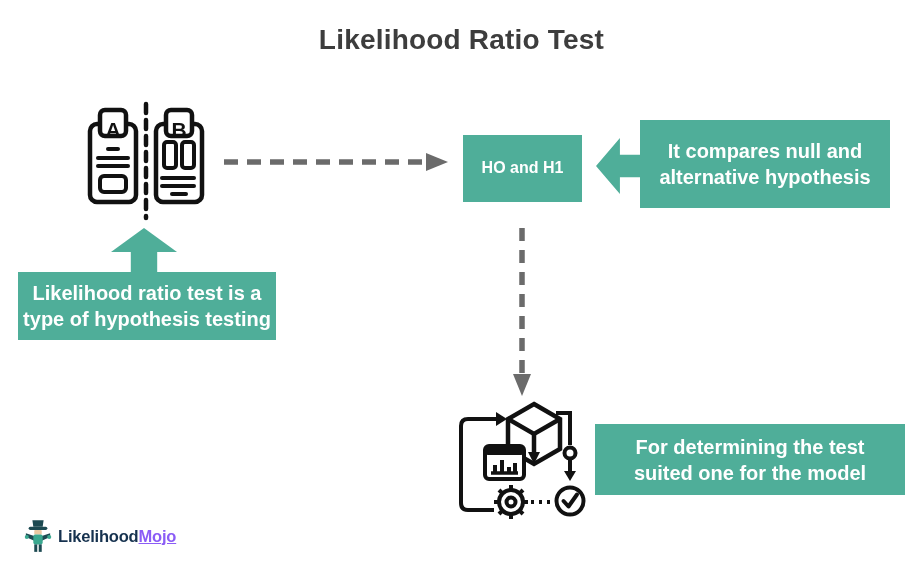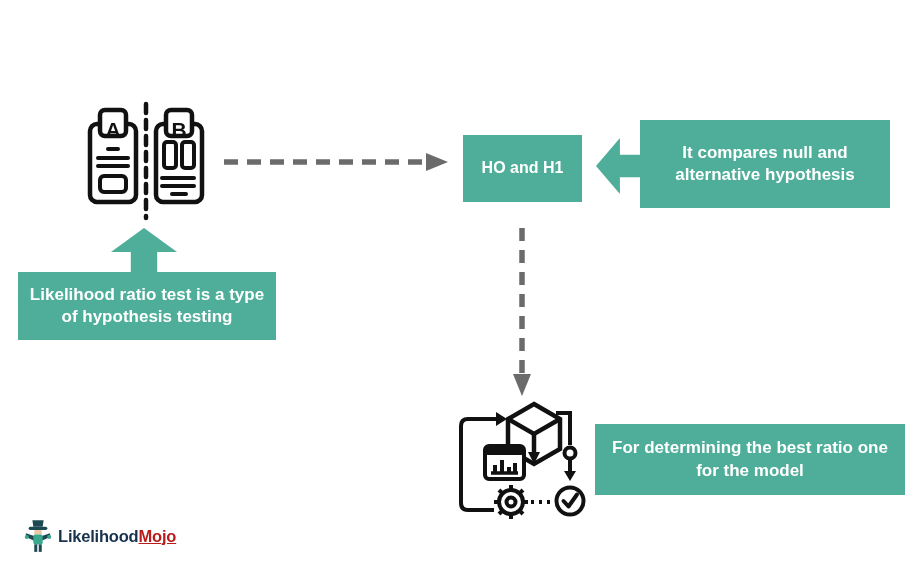--- a/index.html
+++ b/index.html
@@ -20,21 +20,21 @@
     font-size: 28px;
     font-weight: bold;
     color: #3d3d3d;
     letter-spacing: 0.2px;
   }
   .green-box {
     position: absolute;
     background: #4fae99;
     color: #ffffff;
     font-weight: bold;
-    font-size: 17px;
+    font-size: 20px;
     line-height: 1.3;
     display: flex;
     align-items: center;
     justify-content: center;
     text-align: center;
   }
   #hypotheses-box { left: 463px; top: 135px; width: 119px; height: 67px; font-size: 16px; }
   #compare-box    { left: 640px; top: 120px; width: 250px; height: 88px; padding: 0 14px; }
   #definition-box { left: 18px;  top: 272px; width: 258px; height: 68px; padding: 0 5px; }
   #model-box      { left: 595px; top: 424px; width: 310px; height: 71px; padding: 0 10px; }
@@ -54,27 +54,28 @@
   #model-icon     { left: 452px; top: 396px; }
   #logo {
     position: absolute;
     left: 24px; top: 519px;
     display: flex;
     align-items: center;
     gap: 6px;
   }
   .logo-text { font-size: 16.5px; font-weight: 800; letter-spacing: -0.2px; }
   .logo-navy { color: #16324f; }
-  .logo-teal { color: #b91c1c; text-decoration: underline; }
+  .logo-teal { color: #8b5cf6; text-decoration: underline; }
 </style>
 </head>
 <body>
 
 <div id="canvas">
 
+  <div class="title">Likelihood Ratio Test</div>
 
   <svg id="ab-icon" class="abs" width="124" height="124" viewBox="0 0 124 124">
     <g stroke="#111111" fill="none" stroke-linecap="round">
       <line x1="62" y1="6" x2="62" y2="120" stroke-width="4.5" stroke-dasharray="9 7"></line>
 
       <g>
         <rect x="6" y="26" width="46" height="78" rx="7" stroke-width="4.5" fill="#ffffff"></rect>
         <rect x="16" y="12" width="26" height="26" rx="5" stroke-width="4.5" fill="#ffffff"></rect>
         <line x1="24" y1="51" x2="34" y2="51" stroke-width="4"></line>
         <line x1="14" y1="60" x2="44" y2="60" stroke-width="4"></line>
@@ -168,21 +169,21 @@
       <line x1="79" y1="106" x2="101" y2="106" stroke-width="4" stroke-dasharray="3 5"></line>
 
       <g>
         <circle cx="118" cy="105" r="13.5" stroke-width="4" fill="#ffffff"></circle>
         <path d="M 111.5 105 L 116.5 110.5 L 125 98.5" stroke-width="4" stroke-linecap="round" stroke-linejoin="round"></path>
       </g>
     </g>
   </svg>
 
   <div id="model-box" class="green-box">
-    <span>For determining the best ratio one for the model</span>
+    <span>For determining the test suited one for the model</span>
   </div>
 
   <div id="logo">
     <svg width="28" height="34" viewBox="0 0 30 36">
       <polygon points="9,1 21,1 20,8 10,8" fill="#1d4a52"></polygon>
       <rect x="5" y="8" width="20" height="3.5" rx="1.7" fill="#1d4a52"></rect>
       <rect x="11" y="11.5" width="8" height="5" rx="1" fill="#e9c9a3"></rect>
       <polygon points="2,15 11,18 11,23 2,19" fill="#1d4a52"></polygon>
       <polygon points="28,15 19,18 19,23 28,19" fill="#1d4a52"></polygon>
       <circle cx="3" cy="19" r="2.2" fill="#3aa88f"></circle>

